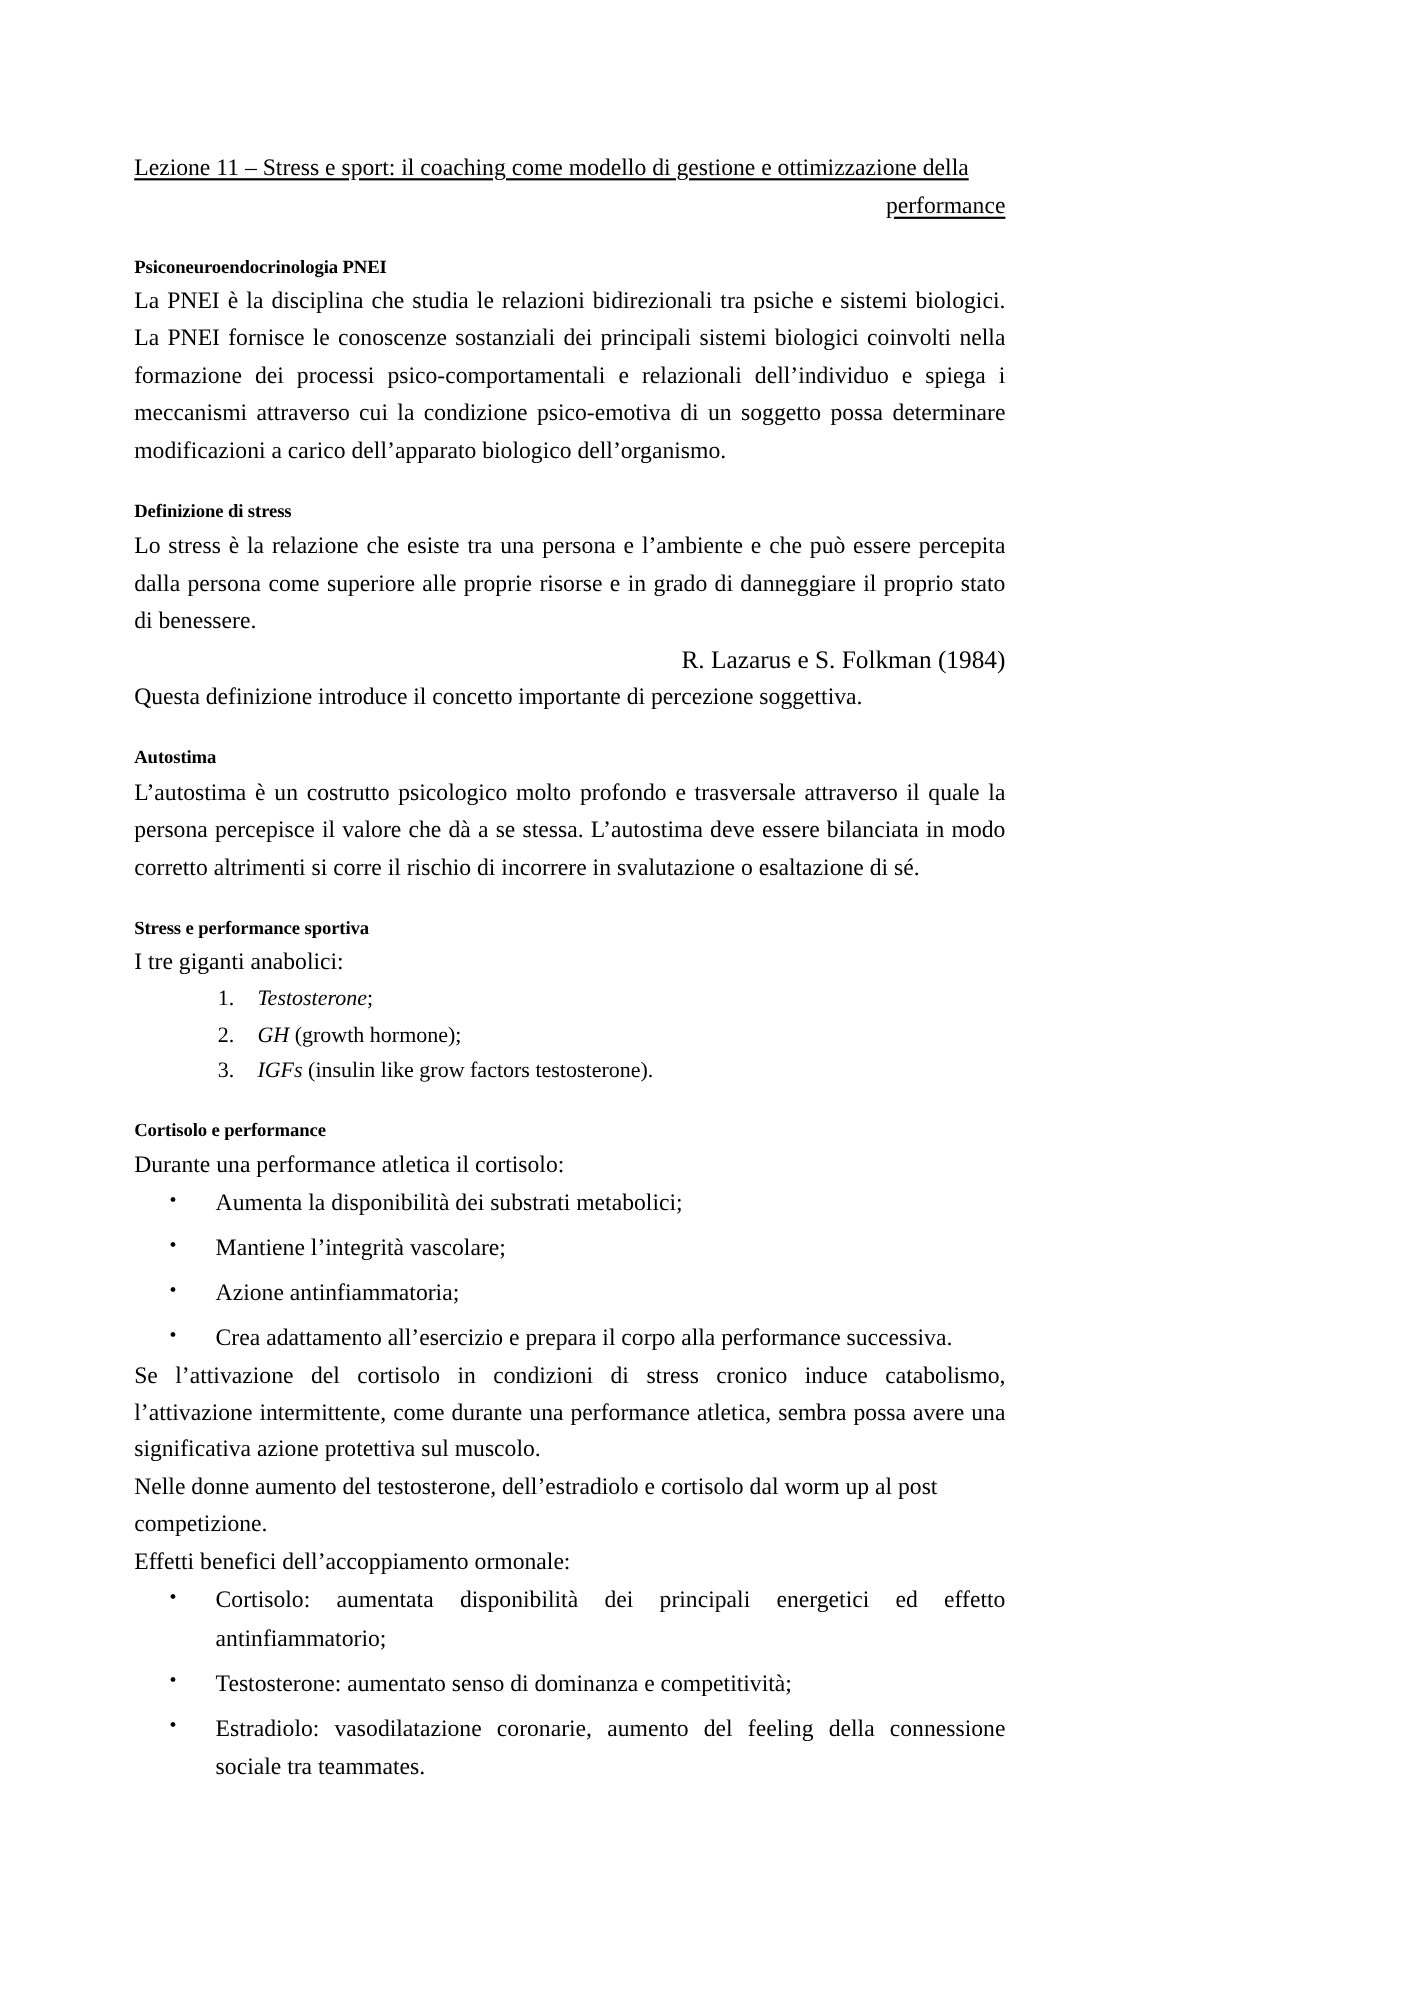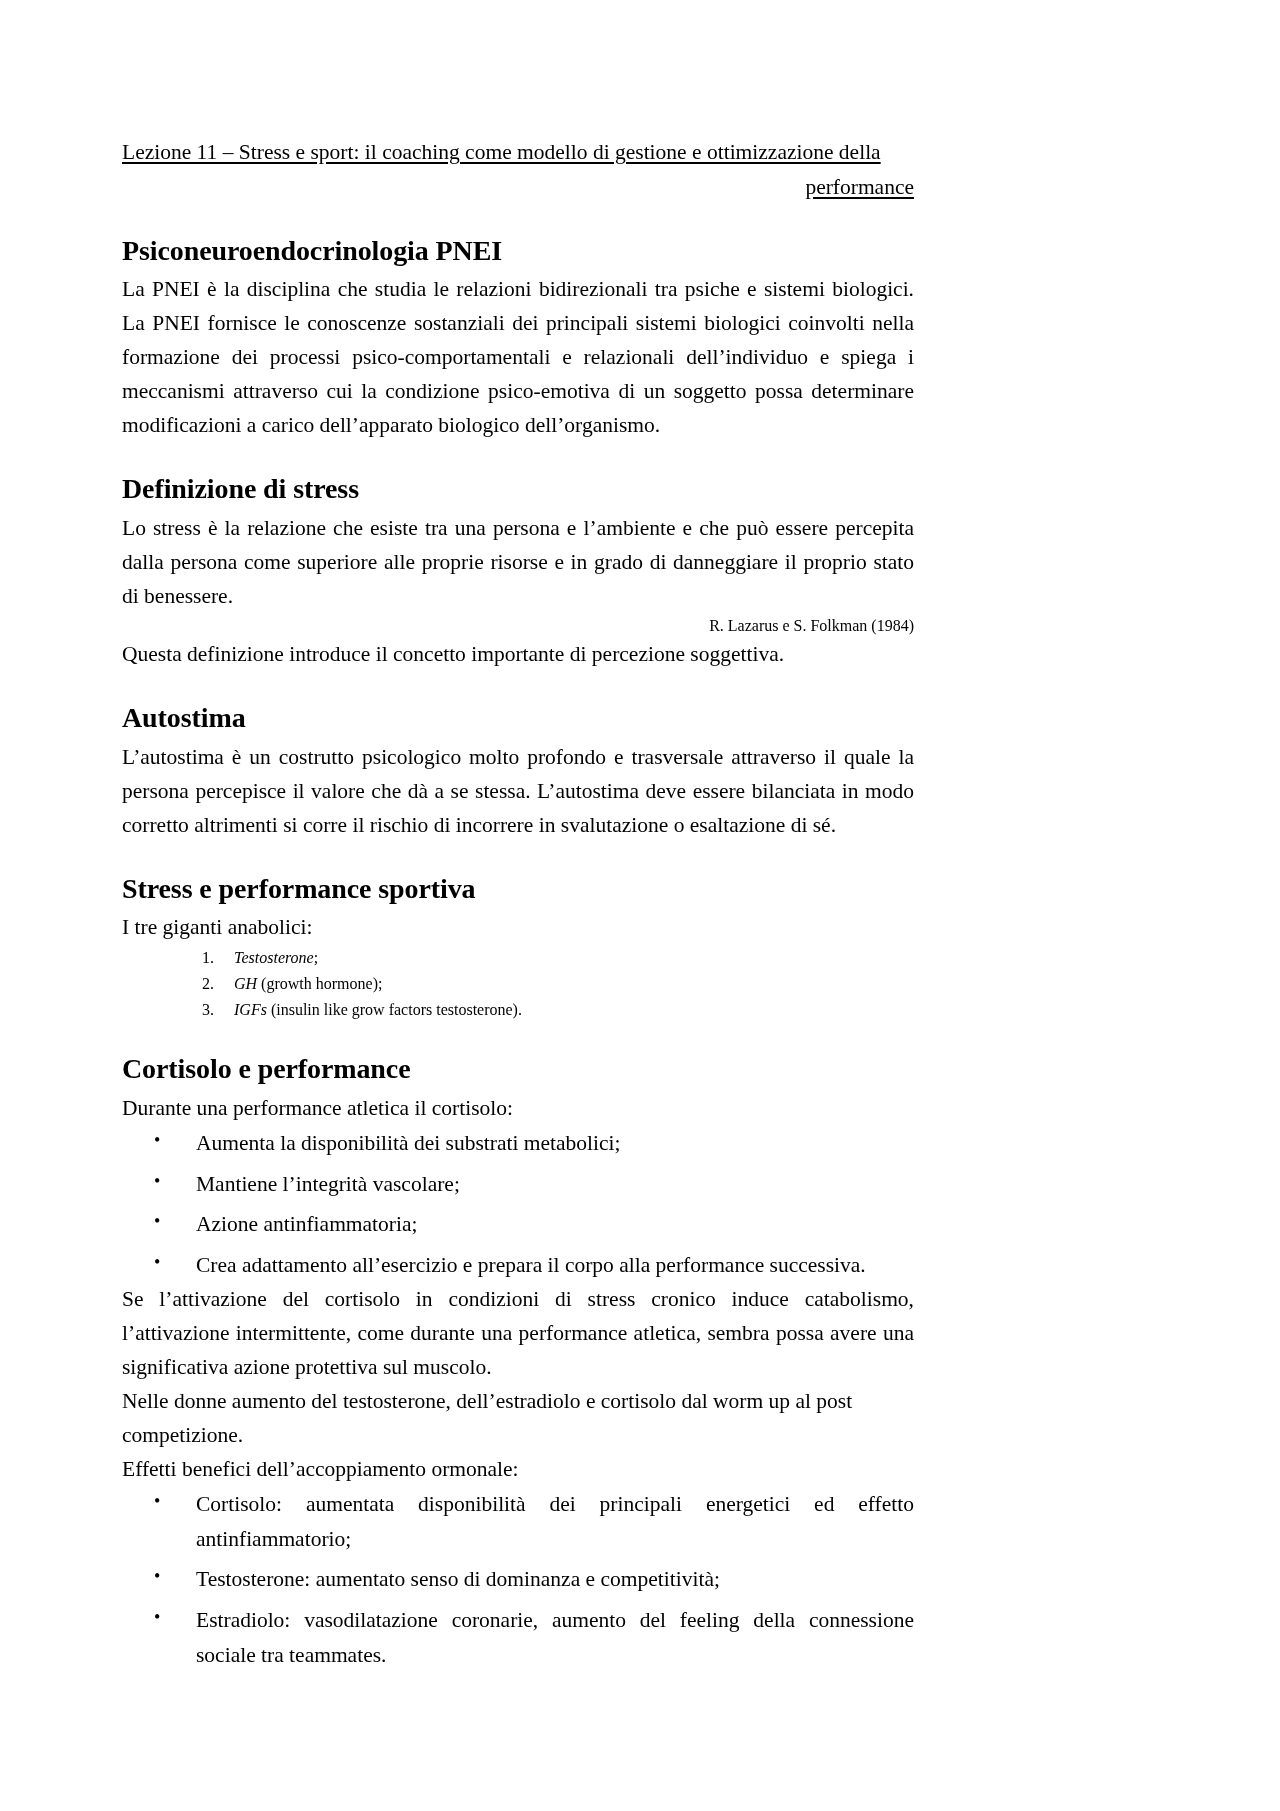--- a/index.html
+++ b/index.html
@@ -29,48 +29,48 @@
     text-decoration: underline;
     text-underline-offset: 3px;
     margin: 0 0 26px 0;
     font-weight: normal;
   }
   .doc-title .last-line {
     display: block;
     text-align: right;
   }
   h2.section-heading {
-    font-size: 28px;
+    font-size: 17px;
     font-weight: bold;
     margin: 0 0 2px 0;
     line-height: 1.45;
     letter-spacing: -0.1px;
   }
   p.para {
     font-size: 21.5px;
     line-height: 1.58;
     text-align: justify;
     margin: 0;
   }
   p.para.noindent-left {
     text-align: left;
   }
   p.citation {
-    font-size: 16px;
+    font-size: 23px;
     line-height: 1.55;
     text-align: right;
     margin: 0;
   }
   .block {
     margin-bottom: 26px;
   }
   ol.num-list {
     margin: 0;
     padding: 0 0 0 96px;
-    font-size: 16px;
+    font-size: 20px;
     line-height: 1.62;
     list-style-position: outside;
   }
   ol.num-list li {
     padding-left: 16px;
     margin: 0;
   }
   ol.num-list li .ital {
     font-style: italic;
   }

